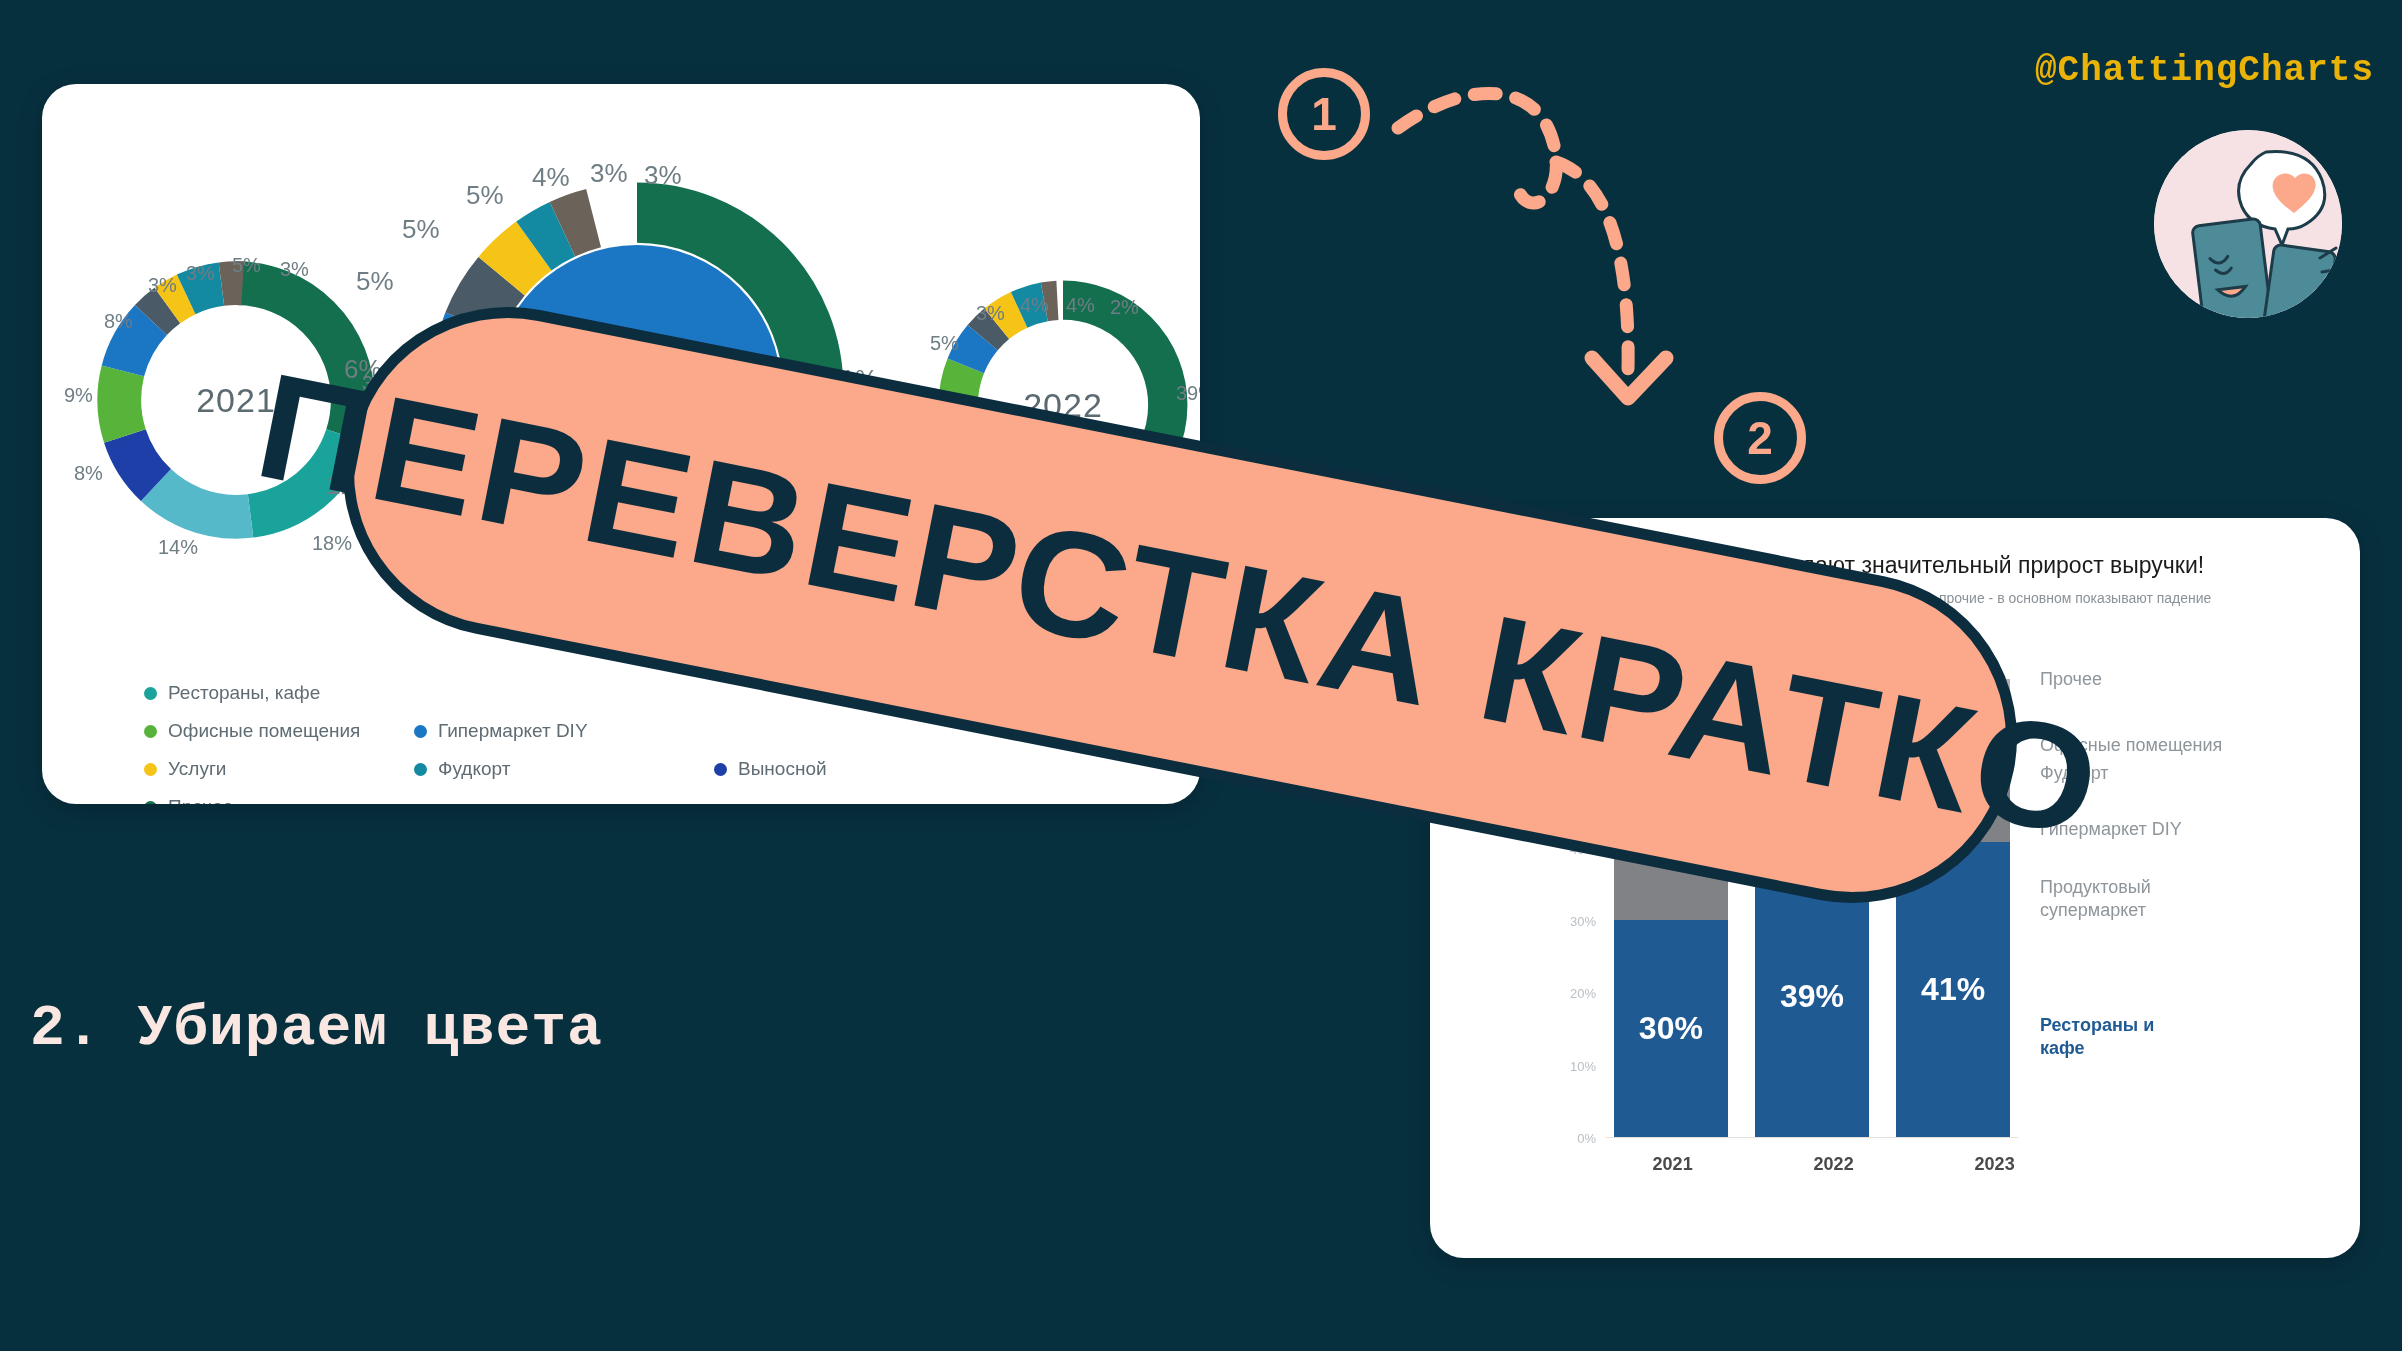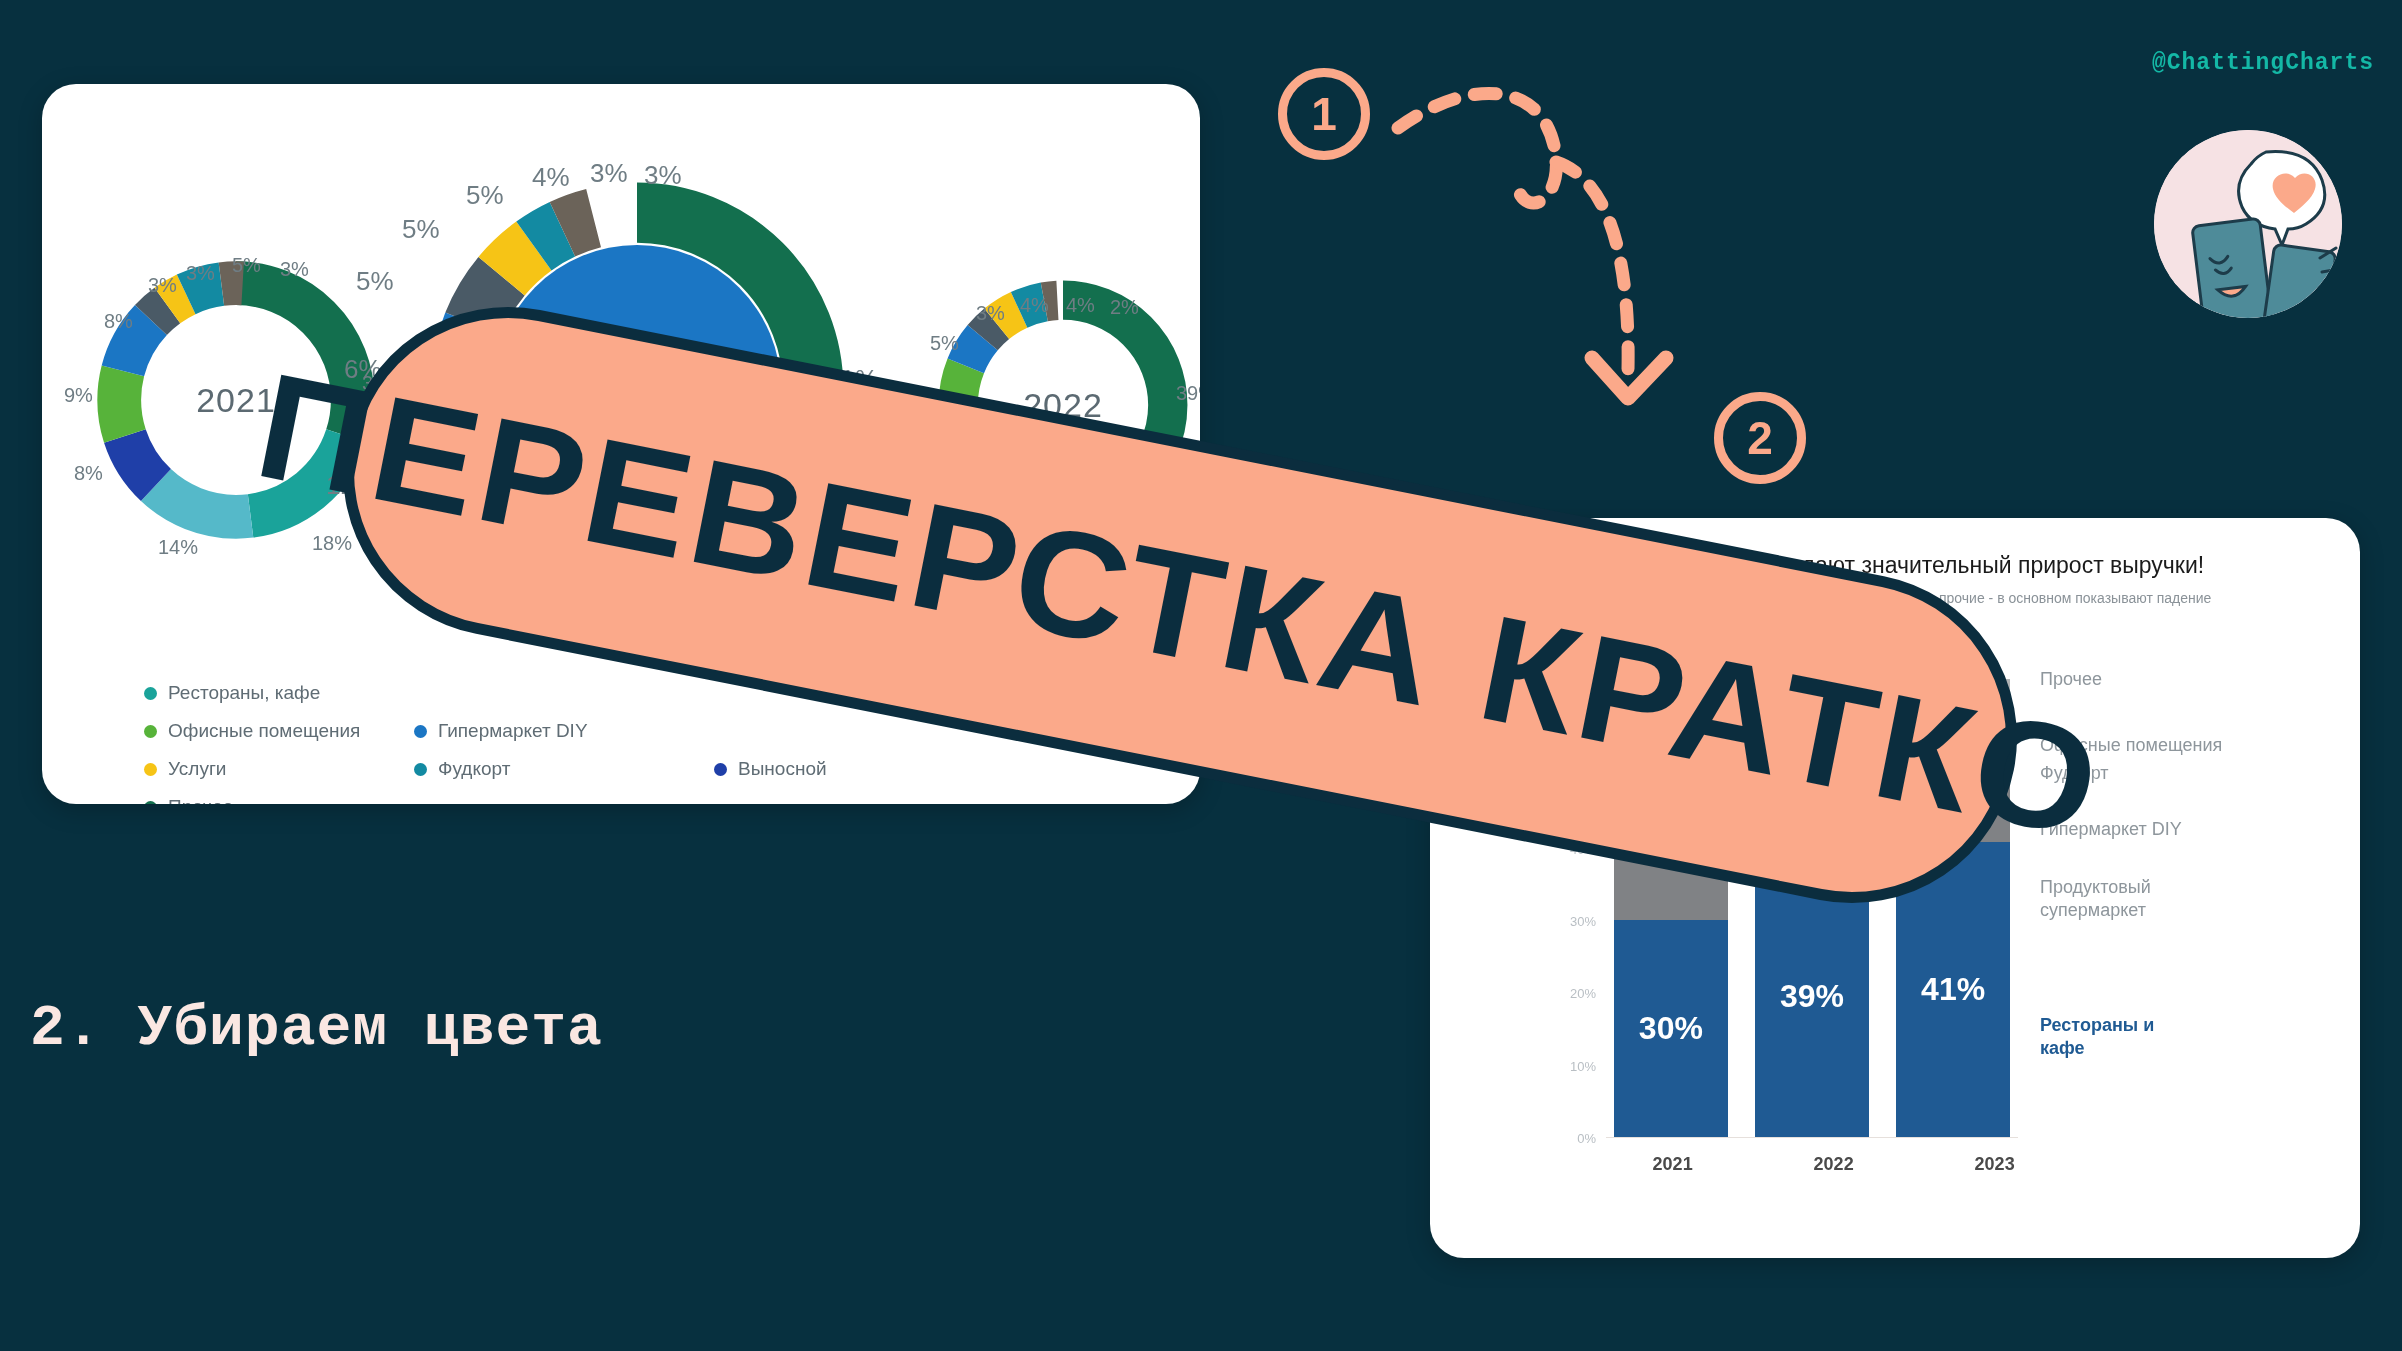--- a/index.html
+++ b/index.html
@@ -8,22 +8,22 @@
     width:2402px; height:1351px;
     position:relative; overflow:hidden;
     background:#07303f;
     font-family:"Liberation Sans", sans-serif;
   }
   .stage { position:absolute; inset:0; }
 
   
   .handle {
     position:absolute; right:28px; top:50px;
-    color:#14b8a6; font-family:"Liberation Mono", monospace;
-    font-size:23px; font-weight:bold; letter-spacing:1px;
+    color:#eab308; font-family:"Liberation Mono", monospace;
+    font-size:36px; font-weight:bold; letter-spacing:1px;
   }
   
   .avatar {
     position:absolute; right:60px; top:130px;
     width:188px; height:188px; border-radius:50%;
     background:#f6e2e4; overflow:hidden;
   }
   .avatar .wm {
     position:absolute; inset:0; color:#e9d2d6;
     font-size:58px; font-weight:bold; line-height:0.95;

